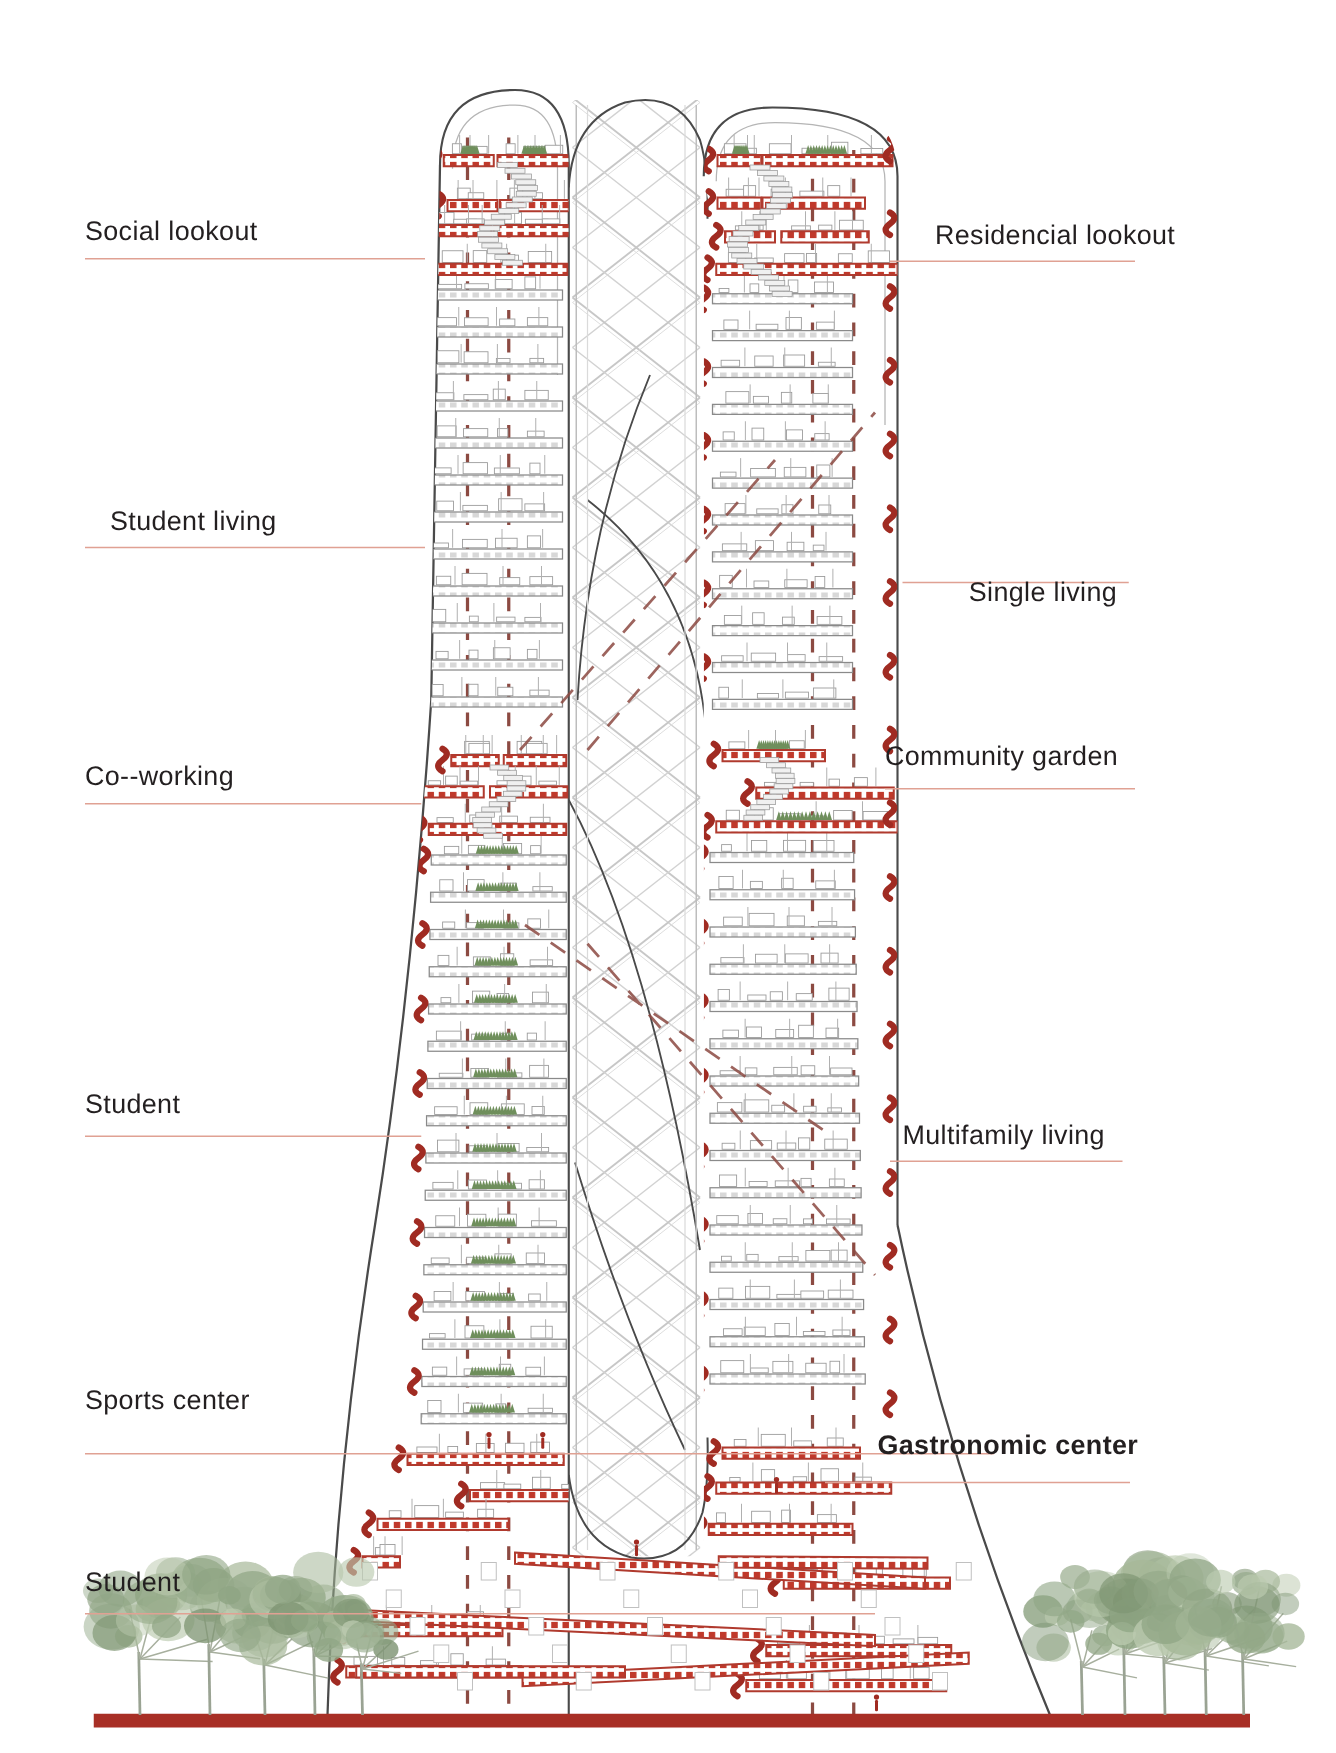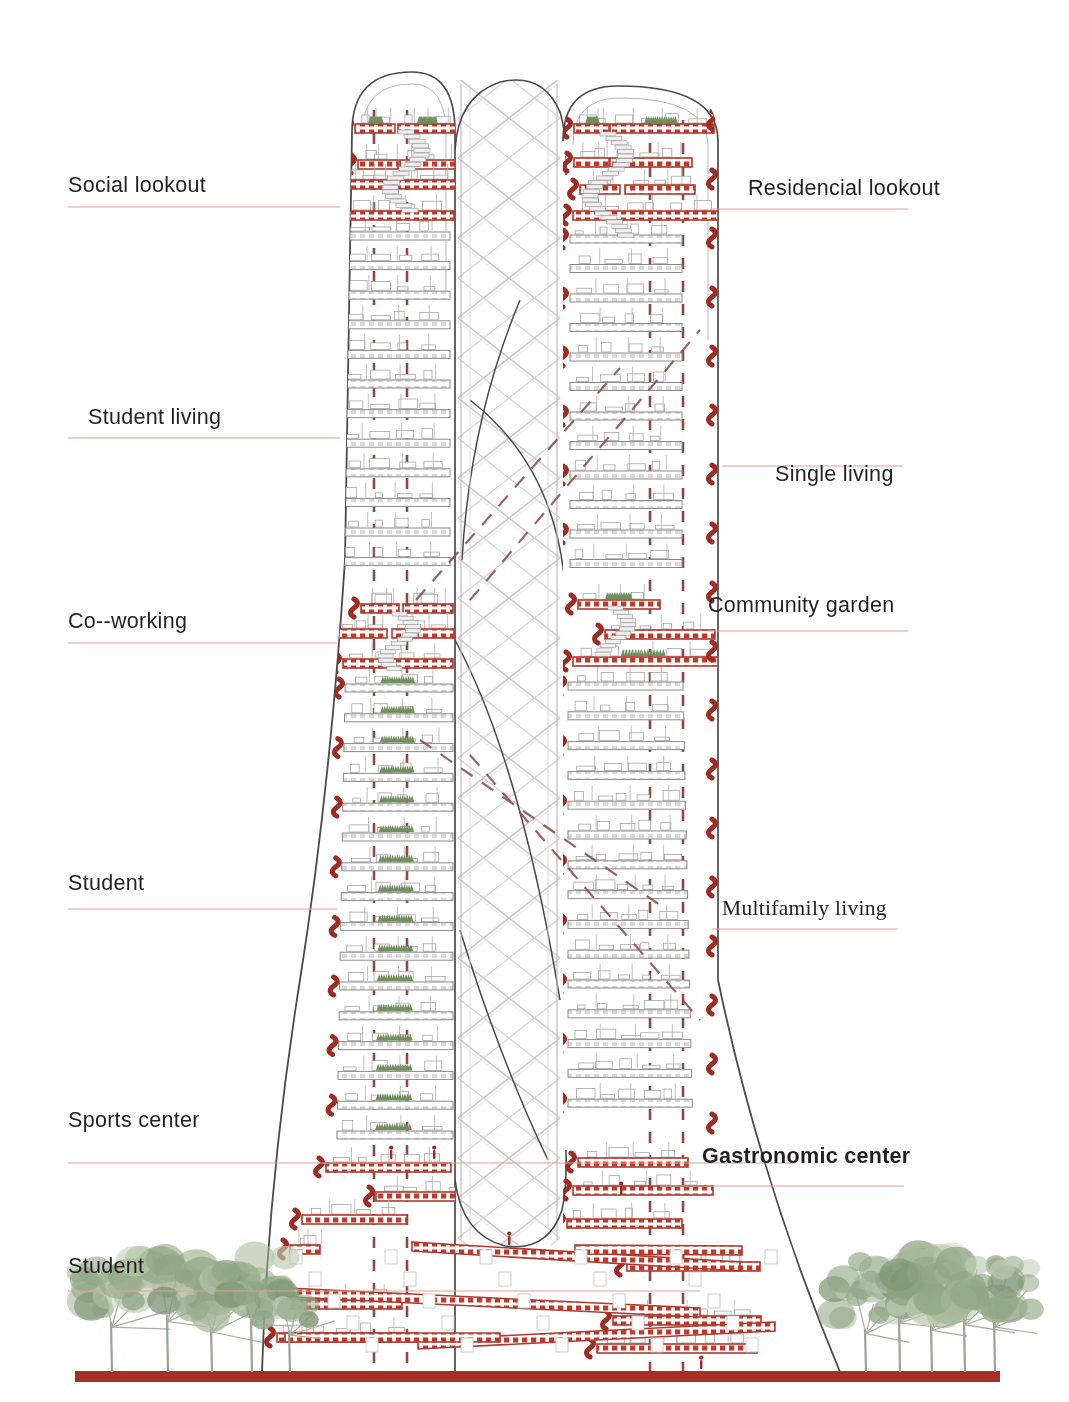--- a/index.html
+++ b/index.html
@@ -1921,17 +1921,17 @@
   <div id="labelLayer">
       <div class="label left" style="left: 68px; top: 175px;">Social lookout</div>
       <div class="label left" style="left: 68px; top: 407px; margin-left: 20px;">Student living</div>
       <div class="label left" style="left: 68px; top: 611px;">Co--working</div>
       <div class="label left" style="left: 68px; top: 873px;">Student</div>
       <div class="label left" style="left: 68px; top: 1110px;">Sports center</div>
       <div class="label left" style="left: 68px; top: 1256px;">Student</div>
       <div class="label left" style="left: 712px; top: 178px; margin-left: 36px;">Residencial lookout</div>
       <div class="label left" style="left: 775px; top: 420px; margin-top: 44px;">Single living</div>
       <div class="label left" style="left: 708px; top: 595px;">Community garden</div>
-      <div class="label left" style="left: 722px; top: 898px; font-family: Liberation Serif, serif;">Multifamily living</div>
+      <div class="label left" style="left: 722px; top: 898px;">Multifamily living</div>
       <div class="label left" style="left: 702px; top: 1146px; font-weight: bold;">Gastronomic center</div>
     </div>
 
 </div>
 
 </body></html>

